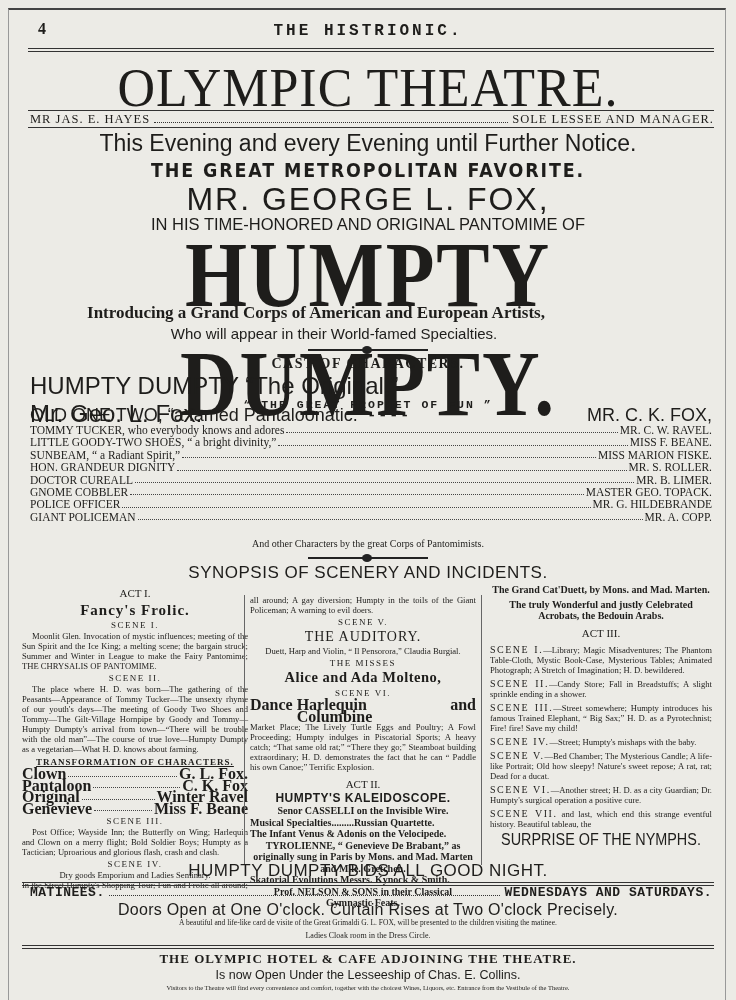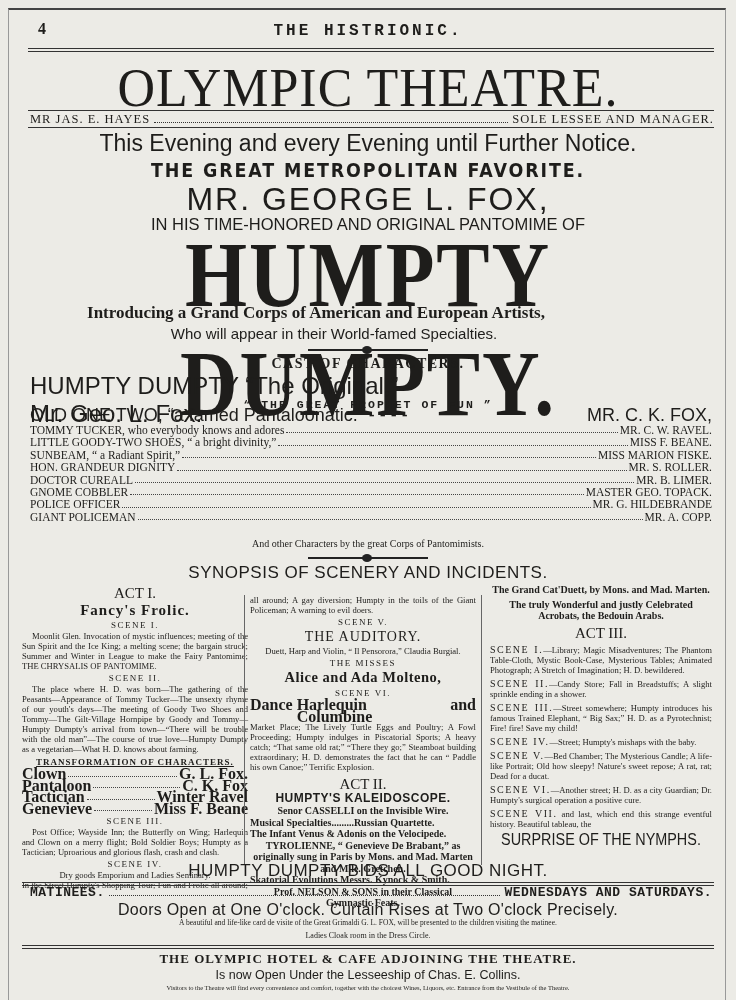--- a/index.html
+++ b/index.html
@@ -32,21 +32,21 @@
   .cast-list { left:30px; width:682px; top:424px; font-size:11.5px; font-family:"Liberation Serif", serif; }
   .cast-row { display:flex; height:12.4px; line-height:12.4px; white-space:nowrap; }
   .cast-row .d { flex:1; border-bottom:1px dotted #444; margin:0 2px 3px 2px; }
   .others { left:0; width:736px; top:538px; font-size:10px; }
   .orn2 { left:308px; top:556px; width:120px; }
   .synopsis { left:0; width:736px; top:563px; font-size:17px; font-family:"Liberation Sans", sans-serif; letter-spacing:0.5px; }
   .col { position:absolute; top:584px; font-size:8.6px; line-height:10px; text-align:justify; }
   .col1 { left:22px; width:226px; }
   .col2 { left:244px; width:226px; border-left:1px solid #666; border-right:1px solid #666; padding:0 5px; height:270px;margin-top:11px; }
   .col3 { left:490px; width:222px; }
-  .act { text-align:center; font-size:15px; line-height:18px; font-family:"Liberation Serif", serif; }
+  .act { text-align:center; font-size:11px; line-height:18px; font-family:"Liberation Serif", serif; }
   .act-sub { text-align:center; font-size:15px; font-weight:bold; letter-spacing:1px; line-height:16px; }
   .scene { text-align:center; font-size:9px; letter-spacing:1.5px; margin:2px 0 1px; }
   .para { text-indent:10px; margin:0 0 2px; }
   .trans-head { text-align:center; font-size:9px; font-weight:bold; letter-spacing:1px; text-decoration:underline; margin:3px 0 1px; }
   .trans-row { display:flex; font-size:16px; font-weight:bold; line-height:11.5px; }
   .trans-row .d { flex:1; border-bottom:1px dotted #444; margin:0 2px 3px; }
   .bold-center { text-align:center; font-weight:bold; font-size:10px; line-height:11.5px; }
   .boldline { font-weight:bold; font-size:10px; line-height:11.5px; text-align:justify; }
   .alice { text-align:center; font-size:14.5px; font-weight:bold; letter-spacing:0.5px; line-height:17px; }
   .kaleid { text-align:center; font-size:12px; font-weight:bold; font-family:"Liberation Sans", sans-serif; letter-spacing:0.5px; }
@@ -159,21 +159,21 @@
         <span>Clown</span>
         <span class="d"></span>
         <span>G. L. Fox.</span>
       </div>
     <div class="trans-row">
         <span>Pantaloon</span>
         <span class="d"></span>
         <span>C. K. Fox</span>
       </div>
     <div class="trans-row">
-        <span>Tactician</span>
+        <span>Original</span>
         <span class="d"></span>
         <span>Winter Ravel</span>
       </div>
     <div class="trans-row">
         <span>Genevieve</span>
         <span class="d"></span>
         <span>Miss F. Beane</span>
       </div>
     <div class="scene">SCENE III.</div>
     <div class="para">Post Office; Wayside Inn; the Butterfly on Wing; Harlequin and Clown on a merry flight; Bold Soldier Boys; Humpty as a Tactician; Uproarious and glorious flash, crash and clash.</div>

